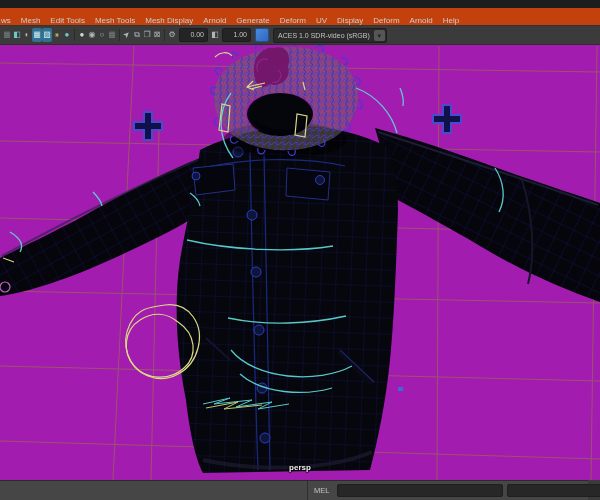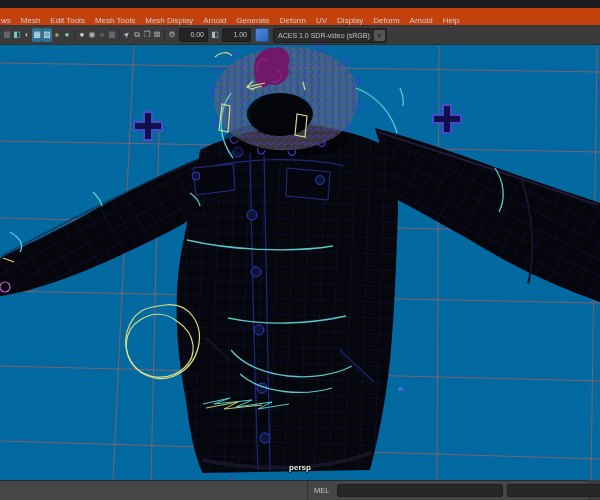--- a/index.html
+++ b/index.html
@@ -46,21 +46,21 @@
     height:13px;background:#2a2a2a;border:1px solid #1e1e1e;border-radius:2px;
     display:flex;align-items:center;margin-left:2px;flex:0 0 auto;
   }
   .vt-label{color:#c3c3c3;font-size:7px;padding:0 4px;white-space:nowrap;}
   .vt-arrow{
     width:11px;height:11px;margin-right:1px;background:#565656;border-radius:2px;
     color:#222;font-size:7px;line-height:11px;text-align:center;
   }
   
   .viewport{
-    position:absolute;left:0;top:45px;width:600px;height:435px;background:#0369a1;
+    position:absolute;left:0;top:45px;width:600px;height:435px;background:#a21caf;
     overflow:hidden;
   }
   .persp-label{
     position:absolute;left:0;top:418px;width:600px;text-align:center;
     color:#f0f0f0;font-size:8px;font-weight:bold;
     text-shadow:0 1px 1px #000,1px 0 1px #000,-1px 0 1px #000;
     pointer-events:none;
   }
   
   .status-bar{

